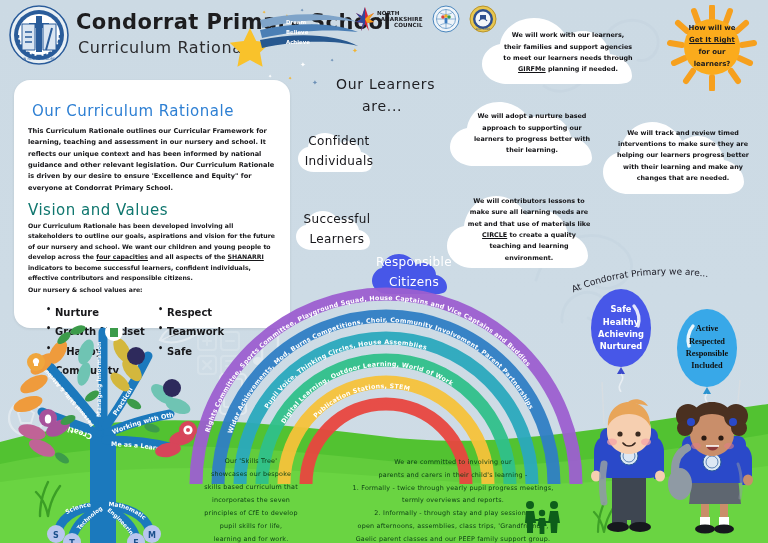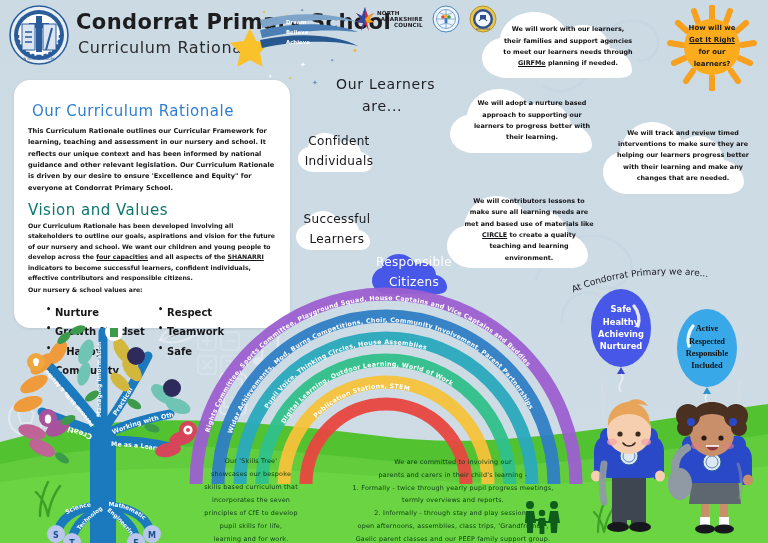--- a/index.html
+++ b/index.html
@@ -316,35 +316,35 @@
 
   <div class="cloud label-cloud blue" style="left:370px;top:248px;width:88px;height:50px;">
     <div class="cloud-bg">
       <svg width="88" height="50" viewBox="0 0 88 50">
           <path d="M18 46c-9 0-16-6-16-13 0-6 4-12 10-13 1-8 8-14 17-14 7 0 14 4 17 11 2-1 4-2 7-2 7 0 13 5 13 12 6 1 11 6 11 12 0 5-4 7-10 7z" fill="#4757e8"></path>
         </svg>
     </div>
     <div class="cloud-txt"><span>Responsible</span><br><span>Citizens</span></div>
   </div>
 
-  <div class="cloud text-cloud" style="left:478px;top:6px;width:180px;height:78px;text-align:center;">
+  <div class="cloud text-cloud" style="left:478px;top:12px;width:180px;height:78px;text-align:center;">
     <div class="cloud-bg">
       <svg width="180" height="78" viewBox="0 0 180 78">
           <path d="M30 72C16 72 4 64 4 52c0-10 8-18 18-20C24 18 38 6 56 6c14 0 26 7 32 18 5-3 10-5 17-5 14 0 25 10 27 23 12 2 22 11 22 22 0 7-7 8-18 8z" fill="#ffffff"></path>
         </svg>
     </div>
     <div class="cloud-txt" style="padding-top:4px">
       <span>We will work with our learners,</span><br>
       <span>their families and support agencies</span><br>
       <span>to meet our learners needs through</span><br>
       <span class="u">GIRFMe</span> planning if needed.
     </div>
   </div>
 
-  <div class="cloud text-cloud" style="left:446px;top:83px;width:172px;height:76px;">
+  <div class="cloud text-cloud" style="left:446px;top:96px;width:172px;height:76px;">
     <div class="cloud-bg">
       <svg width="172" height="76" viewBox="0 0 172 76">
           <path d="M28 70C15 70 4 62 4 51c0-9 7-17 17-19C23 18 36 6 53 6c13 0 25 7 30 17 5-3 10-4 16-4 13 0 24 10 26 22 11 2 21 10 21 21 0 7-7 8-17 8z" fill="#ffffff"></path>
         </svg>
     </div>
     <div class="cloud-txt">
       <span>We will adopt a nurture based</span><br>
       <span>approach to supporting our</span><br>
       <span>learners to progress better with</span><br>
       <span>their learning.</span>
@@ -368,21 +368,21 @@
 
   <div class="cloud text-cloud" style="left:444px;top:186px;width:170px;height:88px;">
     <div class="cloud-bg">
       <svg width="170" height="88" viewBox="0 0 170 88">
           <path d="M28 82C14 82 3 72 3 60c0-10 7-18 17-20C22 24 35 10 52 10c13 0 25 8 30 19 5-3 10-5 16-5 13 0 24 11 26 24 11 2 20 11 20 22 0 7-7 12-17 12z" fill="#ffffff"></path>
         </svg>
     </div>
     <div class="cloud-txt">
       <span>We will contributors lessons to</span><br>
       <span>make sure all learning needs are</span><br>
-      <span>met and based use of materials like</span><br>
+      <span>met and that use of materials like</span><br>
       <span class="u">CIRCLE</span> to create a quality<br>
       teaching and learning<br>
       environment.
     </div>
   </div>
 
   <div id="sun">
     <svg width="96" height="86" viewBox="0 0 96 86">
       <g stroke="#f6a01e" stroke-width="6" stroke-linecap="round">
         <line x1="48" y1="2" x2="48" y2="14"></line>

